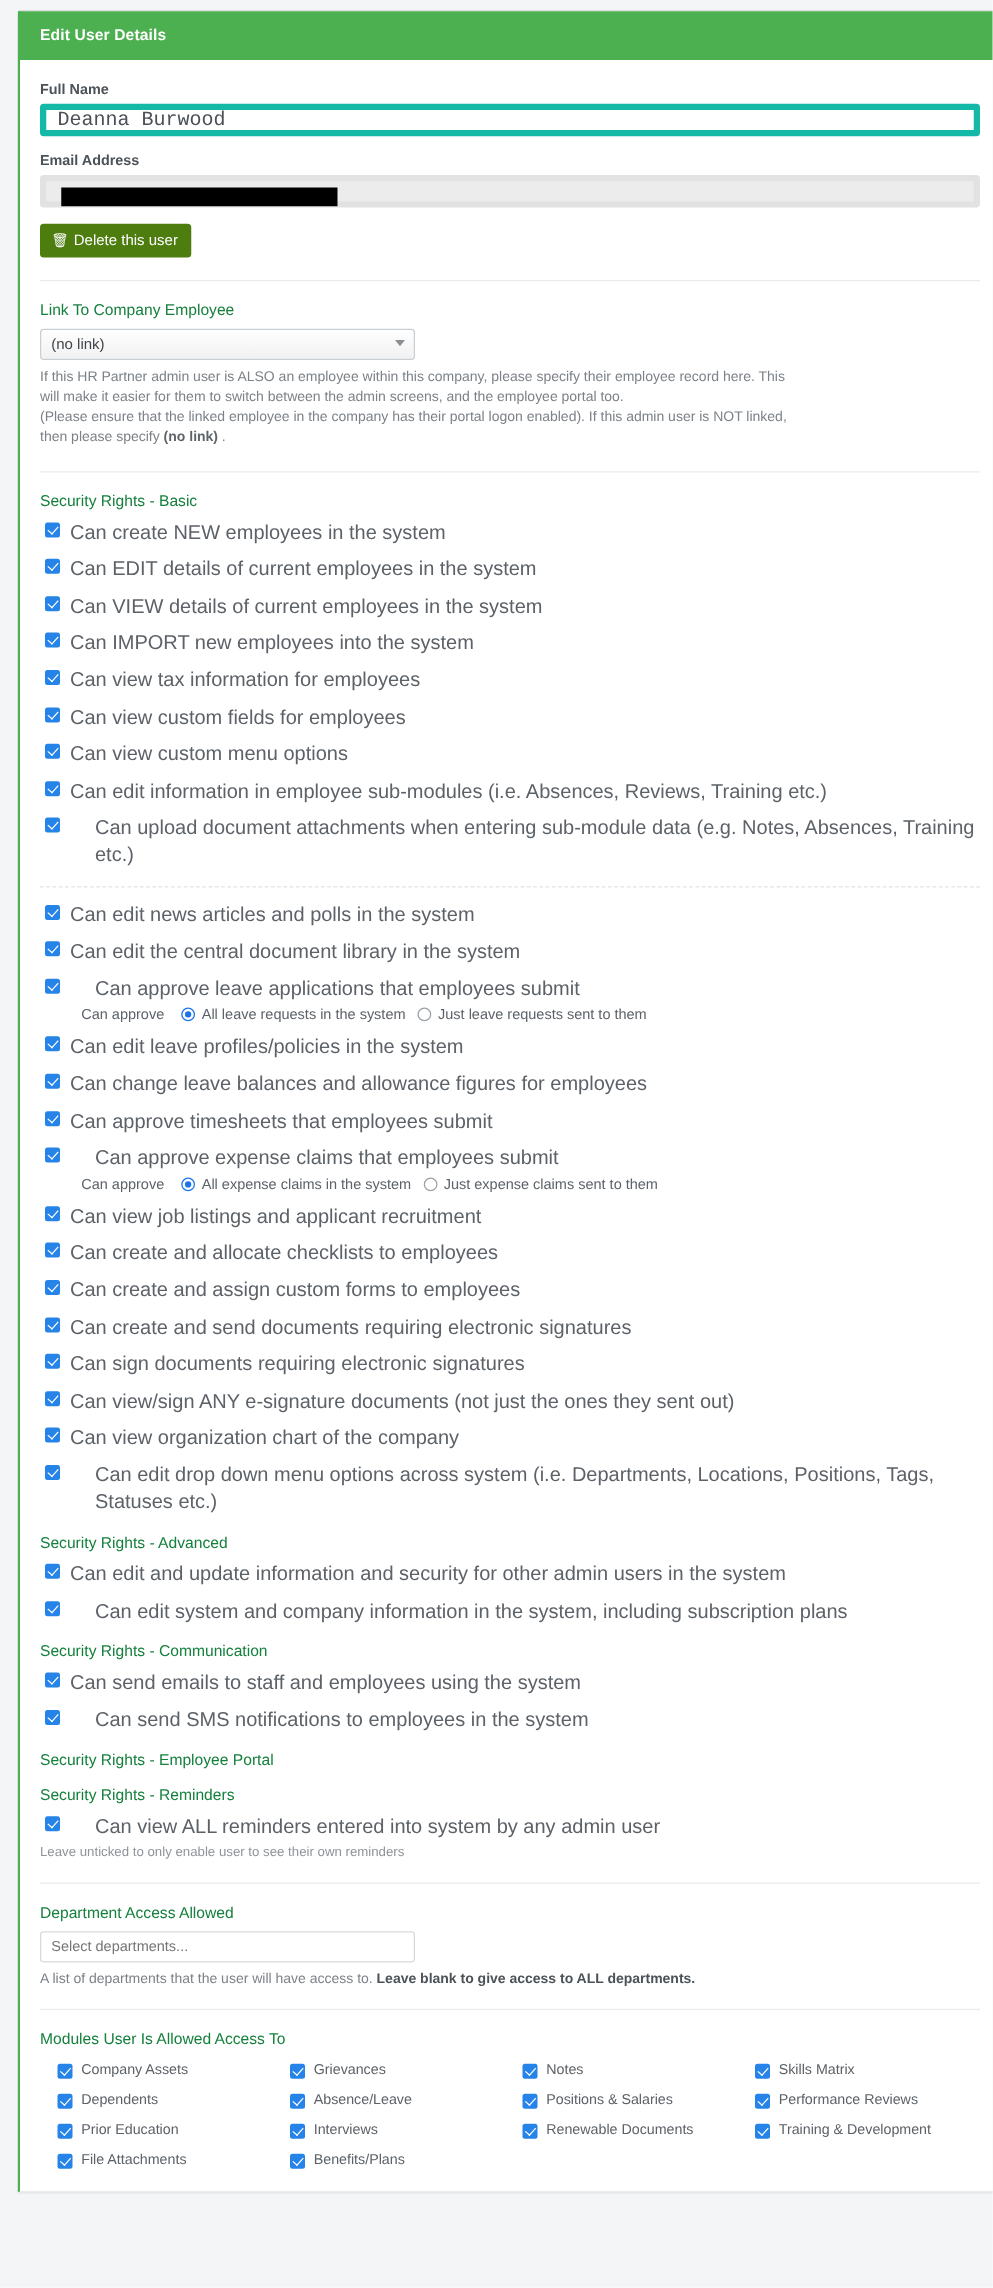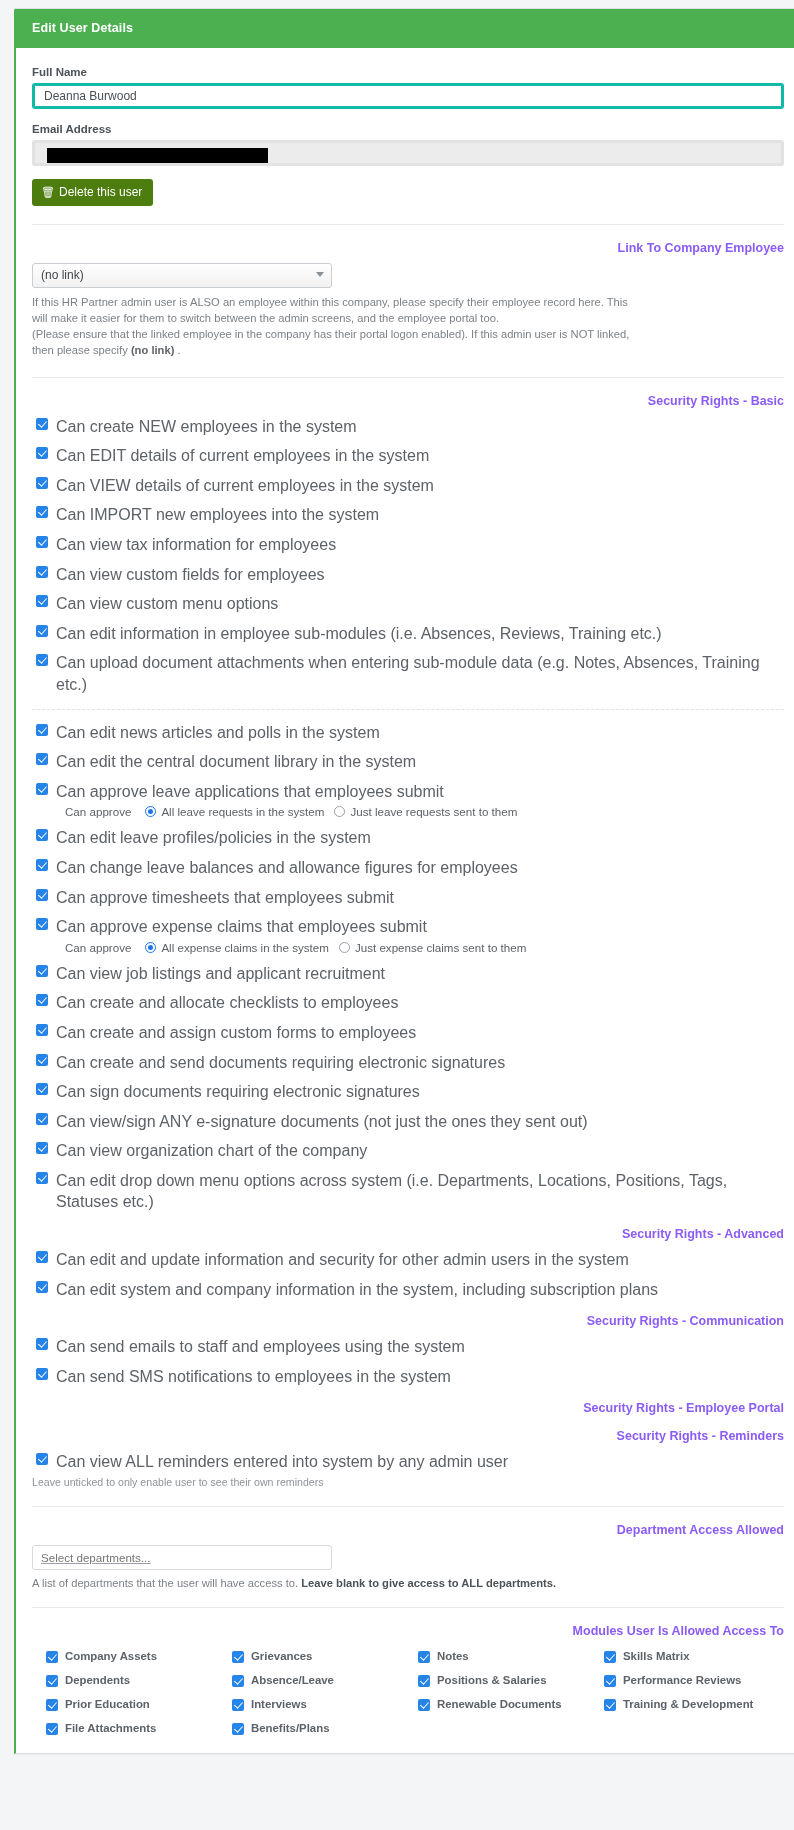--- a/index.html
+++ b/index.html
@@ -36,27 +36,27 @@
   .field-label {
     font-size: 11.5px;
     font-weight: bold;
     color: #4b5258;
     margin: 4px 0 5px 0;
   }
 
   .text-input {
     width: 100%;
     height: 26px;
-    border: 3px solid #14b8a6;
+    border: 5px solid #14b8a6;
     border-radius: 3px;
     background: #fff;
     padding: 0 9px;
-    font-size: 12px;
+    font-size: 16px;
     color: #4a5056;
-    font-family: Liberation Sans, sans-serif;
+    font-family: Liberation Mono, monospace;
     line-height: 24px;
     display: block;
   }
   .text-input.readonly { background: #ececec; border-color: #e2e2e2; }
 
   .redacted { display:inline-block; width: 221px; height: 15px; background:#000; margin: 5px 0 0 3px; }
 
   .email-box { height: 26px; }
 
   .btn-delete {
@@ -71,24 +71,23 @@
     font-family: "Liberation Sans", sans-serif;
     cursor: pointer;
   }
   .btn-delete .tr { margin-right: 4px; font-size: 11px; }
 
   .hr { border: 0; border-top: 1px solid #e9ecee; margin: 18px 0 16px 0; }
   .hr-dotted { border: 0; border-top: 1px dashed #dfe3e6; margin: 13px 0 12px 0; }
 
   .section-title {
     font-size: 12.5px;
-    font-weight: bold;
-    color: #8b5cf6;
+    font-weight: normal;
+    color: #15803d;
     margin: 0 0 8px 0;
-    text-align: right;
   }
   .section-title.tight { margin-top: 14px; }
 
   .select-wrap { position: relative; width: 300px; margin-bottom: 7px; }
   .select-box {
     width: 300px; height: 25px;
     border: 1px solid #c9ced2; border-radius: 3px;
     background: linear-gradient(#ffffff, #f1f1f1);
     font-size: 12px; color: #41464b;
     padding: 0 22px 0 8px;
@@ -102,21 +101,21 @@
     border-right: 4px solid transparent;
     border-top: 5px solid #8b9097;
     pointer-events: none;
   }
 
   .help-text { font-size: 11.2px; color: #7c8288; line-height: 1.42; }
   .help-text b { color: #5e646a; }
   .help-small { font-size: 10.6px; color: #8e949a; margin-top: 3px; }
 
   .cb-row { display: flex; align-items: flex-start; margin: 0 0 8px 0; }
-  .cb-row:last-child { margin-bottom: 0; }
+  .cb-row:last-child { margin-bottom: 0; gap: 20px; }
   .cb {
     width: 12px; height: 12px; min-width: 12px;
     border-radius: 2px; background: #2684e8;
     margin: 2px 8px 0 4px;
     position: relative;
     cursor: pointer;
   }
   .cb::after {
     content: "";
     position: absolute; left: 3.5px; top: 1px;
@@ -146,34 +145,33 @@
   }
   .rd-label { font-size: 11.6px; color: #5c6268; }
 
   .dept-input {
     width: 300px; height: 25px;
     border: 1px solid #d6dade; border-radius: 3px;
     font-size: 11.6px; color: #9aa0a6;
     padding: 0 8px; line-height: 23px;
     background: #fff;
     font-family: "Liberation Sans", sans-serif;
-    text-decoration: underline;
   }
   .dept-note { font-size: 11.2px; color: #7c8288; margin-top: 7px; }
   .dept-note b { color: #4b5258; }
 
   .modules-grid {
     display: grid;
     grid-template-columns: repeat(4, 1fr);
     column-gap: 6px;
     row-gap: 9px;
     margin-top: 11px;
     padding-left: 14px;
   }
-  .mod-item { display: flex; align-items: center; font-weight: bold; }
+  .mod-item { display: flex; align-items: center; }
   .mod-item .cb { margin: 2px 7px 0 0; }
   .mod-label { font-size: 11.4px; color: #5c6268; line-height: 1.3; }
 </style>
 </head>
 <body>
 
 <div class="page">
   <div class="panel">
 
     <div class="panel-head">Edit User Details</div>

